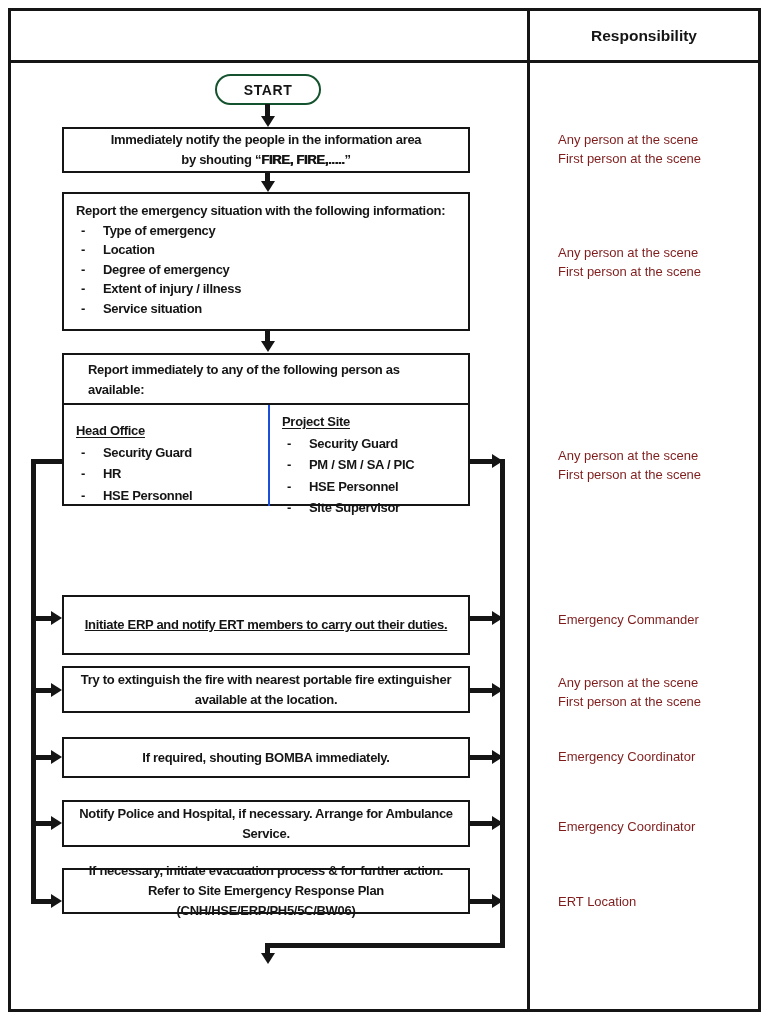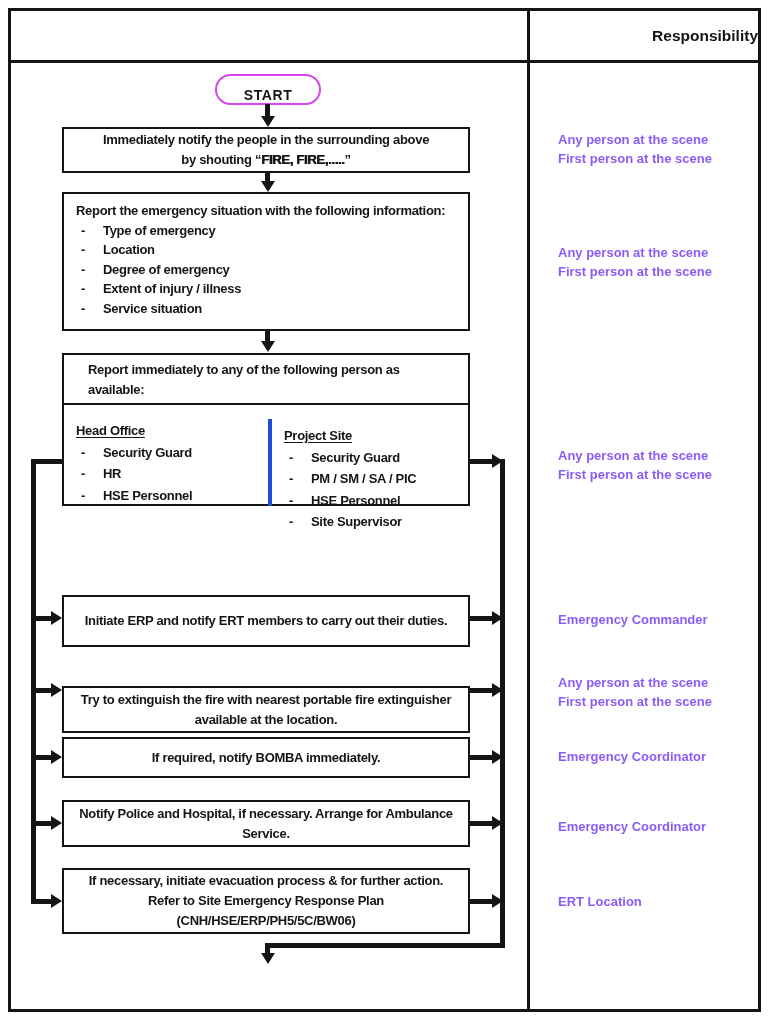--- a/index.html
+++ b/index.html
@@ -6,63 +6,63 @@
   .page{position:relative;width:768px;height:1024px;background:#fff;overflow:hidden;
         font-family:"Liberation Sans",sans-serif;color:#151515;}
   .frame{position:absolute;left:8px;top:8px;width:753px;height:1004px;
          border:3px solid #151515;box-sizing:border-box;}
   .line{position:absolute;background:#151515;}
   .hdr-label{position:absolute;top:11px;height:49px;display:flex;align-items:center;
              justify-content:center;font-weight:700;font-size:15.5px;}
   .node{position:absolute;left:62px;width:408px;border:2px solid #151515;background:#fff;
         box-sizing:border-box;font-weight:700;font-size:13px;letter-spacing:-0.3px;line-height:20px;}
   .ctr{display:flex;align-items:center;justify-content:center;text-align:center;padding:3px 13px;}
-  .pill{position:absolute;left:215px;width:106px;height:31px;border:2px solid #d946ef;
-        border-radius:17px;background:#fff;display:flex;align-items:flex-end;justify-content:center;
+  .pill{position:absolute;left:215px;width:106px;height:31px;border:2px solid #14532d;
+        border-radius:17px;background:#fff;display:flex;align-items:center;justify-content:center;
         font-weight:700;font-size:14px;letter-spacing:0.6px;box-sizing:border-box;}
   .ah-r{position:absolute;width:0;height:0;border-top:7px solid transparent;
         border-bottom:7px solid transparent;border-left:11px solid #151515;}
   .ah-d{position:absolute;width:0;height:0;border-left:7px solid transparent;
         border-right:7px solid transparent;border-top:11px solid #151515;}
-  .resp{position:absolute;left:558px;font-weight:700;font-size:13px;line-height:18.5px;
-        color:#8b5cf6;letter-spacing:0;}
+  .resp{position:absolute;left:558px;font-weight:400;font-size:13px;line-height:18.5px;
+        color:#7f1d1d;letter-spacing:0;}
   .li{position:relative;padding-left:27px;}
   .li .dash{position:absolute;left:5px;}
   .cells{display:flex;border-top:2px solid #151515;height:101px;}
   .cellL{flex:0 0 204px;box-sizing:border-box;padding:15px 6px 0 12px;line-height:21.5px;}
-  .cellR{flex:1;box-sizing:border-box;border-left:4px solid #1d4ed8;padding:6px 6px 0 12px;line-height:21.5px;margin-top:14px;}
+  .cellR{flex:1;box-sizing:border-box;border-left:2px solid #1d4ed8;padding:6px 6px 0 12px;line-height:21.5px;}
   .ul{text-decoration:underline;text-underline-offset:2px;}
   .xb{text-shadow:0.6px 0 currentColor;}
   .intro3{padding:5px 24px;height:48px;box-sizing:border-box;line-height:20px;}
   .box2pad{padding:7px 12px 0 12px;line-height:19.5px;}
   .notepad{padding:7px 12px 0 12px;line-height:19.5px;}
 </style>
 </head>
 <body>
 
 <div class="page">
 
   <div class="frame"></div>
   <div class="line" style="left:527px;top:8px;width:3px;height:1004px;"></div>
   <div class="line" style="left:8px;top:60px;width:753px;height:3px;"></div>
 
-  <div class="hdr-label" style="left:530px;width:228px;justify-content:flex-end;">
+  <div class="hdr-label" style="left:530px;width:228px;">
     <span>Responsibility</span>
   </div>
 
   <div class="pill" style="top:74px;">
     <span>START</span>
   </div>
 
   <div class="line" style="left:265px;top:104px;width:5px;height:13px;"></div>
   <div class="ah-d" style="left:261px;top:116px;"></div>
 
   <div class="node ctr" style="top:127px;height:46px;">
     <div>
-      <span>Immediately notify the people in the surrounding above</span><br>
+      <span>Immediately notify the people in the information area</span><br>
       <span>by shouting “</span><span class="xb">FIRE, FIRE,.....</span><span>”</span>
     </div>
   </div>
 
   <div class="line" style="left:265px;top:172px;width:5px;height:10px;"></div>
   <div class="ah-d" style="left:261px;top:181px;"></div>
 
   <div class="node" style="top:192px;height:139px;">
     <div class="box2pad">
       <div>Report the emergency situation with the following information:</div>
@@ -90,37 +90,37 @@
         <div class="ul">Project Site</div>
         <div class="li"><span class="dash">-</span><span>Security Guard</span></div>
         <div class="li"><span class="dash">-</span><span>PM / SM / SA / PIC</span></div>
         <div class="li"><span class="dash">-</span><span>HSE Personnel</span></div>
         <div class="li"><span class="dash">-</span><span>Site Supervisor</span></div>
       </div>
     </div>
   </div>
 
 
-  <div class="node ctr" style="top:595px;height:52px;">
+  <div class="node ctr" style="top:595px;height:60px;text-decoration:underline;">
     <div>Initiate ERP and notify ERT members to carry out their duties.</div>
   </div>
 
-  <div class="node ctr" style="top:666px;height:47px;margin-top:20px;">
+  <div class="node ctr" style="top:666px;height:47px;">
     <div>Try to extinguish the fire with nearest portable fire extinguisher available at the location.</div>
   </div>
 
   <div class="node ctr" style="top:737px;height:41px;">
-    <div>If required, notify BOMBA immediately.</div>
+    <div>If required, shouting BOMBA immediately.</div>
   </div>
 
   <div class="node ctr" style="top:800px;height:47px;align-items:center;">
     <div>Notify Police and Hospital, if necessary. Arrange for Ambulance Service.</div>
   </div>
 
-  <div class="node ctr" style="top:868px;height:66px;">
+  <div class="node ctr" style="top:868px;height:46px;">
     <div>If necessary, initiate evacuation process &amp; for further action. Refer to Site Emergency Response Plan (CNH/HSE/ERP/PH5/5C/BW06)</div>
   </div>
 
   <div class="line" style="left:31px;top:459px;width:31px;height:5px;"></div>
   <div class="line" style="left:31px;top:459px;width:5px;height:445px;"></div>
   <div class="line" style="left:31px;top:616px;width:21px;height:5px;"></div>
   <div class="ah-r" style="left:51px;top:611px;"></div>
   <div class="line" style="left:31px;top:688px;width:21px;height:5px;"></div>
   <div class="ah-r" style="left:51px;top:683px;"></div>
   <div class="line" style="left:31px;top:755px;width:21px;height:5px;"></div>

